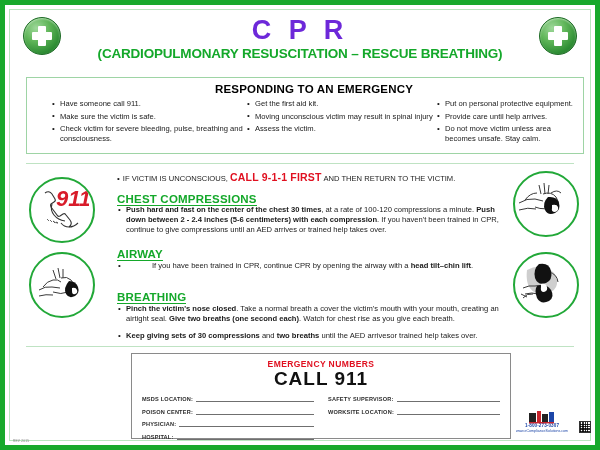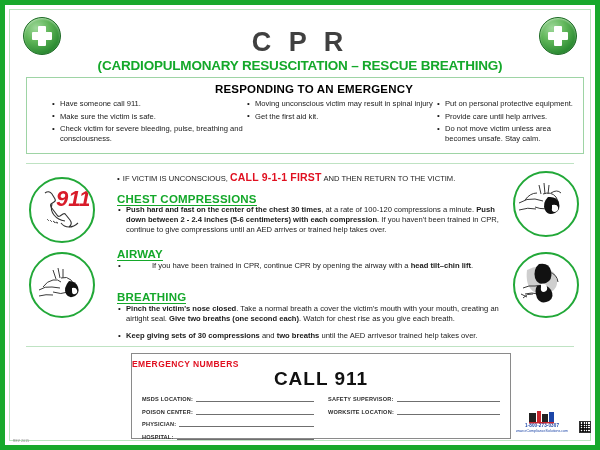--- a/index.html
+++ b/index.html
@@ -58,24 +58,24 @@
   }
   .cross-badge::after {
     top: 50%; left: 8px;
     width: 20px; height: 8px;
     margin-top: -4px;
   }
   .title-main {
     text-align: center;
     font-size: 27px;
     font-weight: bold;
-    color: #404040;
+    color: #6d28d9;
     letter-spacing: 5px;
     line-height: 30px;
-    padding-top: 16px;
+    padding-top: 4px;
   }
   .title-sub {
     text-align: center;
     font-size: 13.5px;
     font-weight: bold;
     color: #14a82a;
     letter-spacing: -0.2px;
     line-height: 16px;
     margin-top: 1px;
   }
@@ -192,20 +192,21 @@
   .emerg-box {
     position: absolute;
     left: 126px; top: 348px;
     width: 380px; height: 86px;
     box-sizing: border-box;
     border: 1px solid #8a8a8a;
     background: #ffffff;
     padding: 5px 0 0 0;
   }
   .emerg-title {
+    text-align: center;
     font-size: 8.5px;
     font-weight: bold;
     color: #e01020;
     letter-spacing: 0.4px;
     line-height: 10px;
   }
   .emerg-call {
     text-align: center;
     font-size: 19px;
     font-weight: bold;
@@ -299,22 +300,23 @@
     <div class="respond-cols">
       <div class="respond-col c1">
         <ul class="tight" id="resp1">
             <li>Have someone call 911.</li>
             <li>Make sure the victim is safe.</li>
             <li>Check victim for severe bleeding, pulse, breathing and consciousness.</li>
           </ul>
       </div>
       <div class="respond-col c2">
         <ul class="tight" id="resp2">
+            <li>Get the first aid kit.</li>
             <li>Moving unconscious victim may result in spinal injury</li>
-            <li>Get the first aid kit.</li>
+            <li>Assess the victim.</li>
           </ul>
       </div>
       <div class="respond-col c3">
         <ul class="tight" id="resp3">
             <li>Put on personal protective equipment.</li>
             <li>Provide care until help arrives.</li>
             <li>Do not move victim unless area becomes unsafe. Stay calm.</li>
           </ul>
       </div>
     </div>

